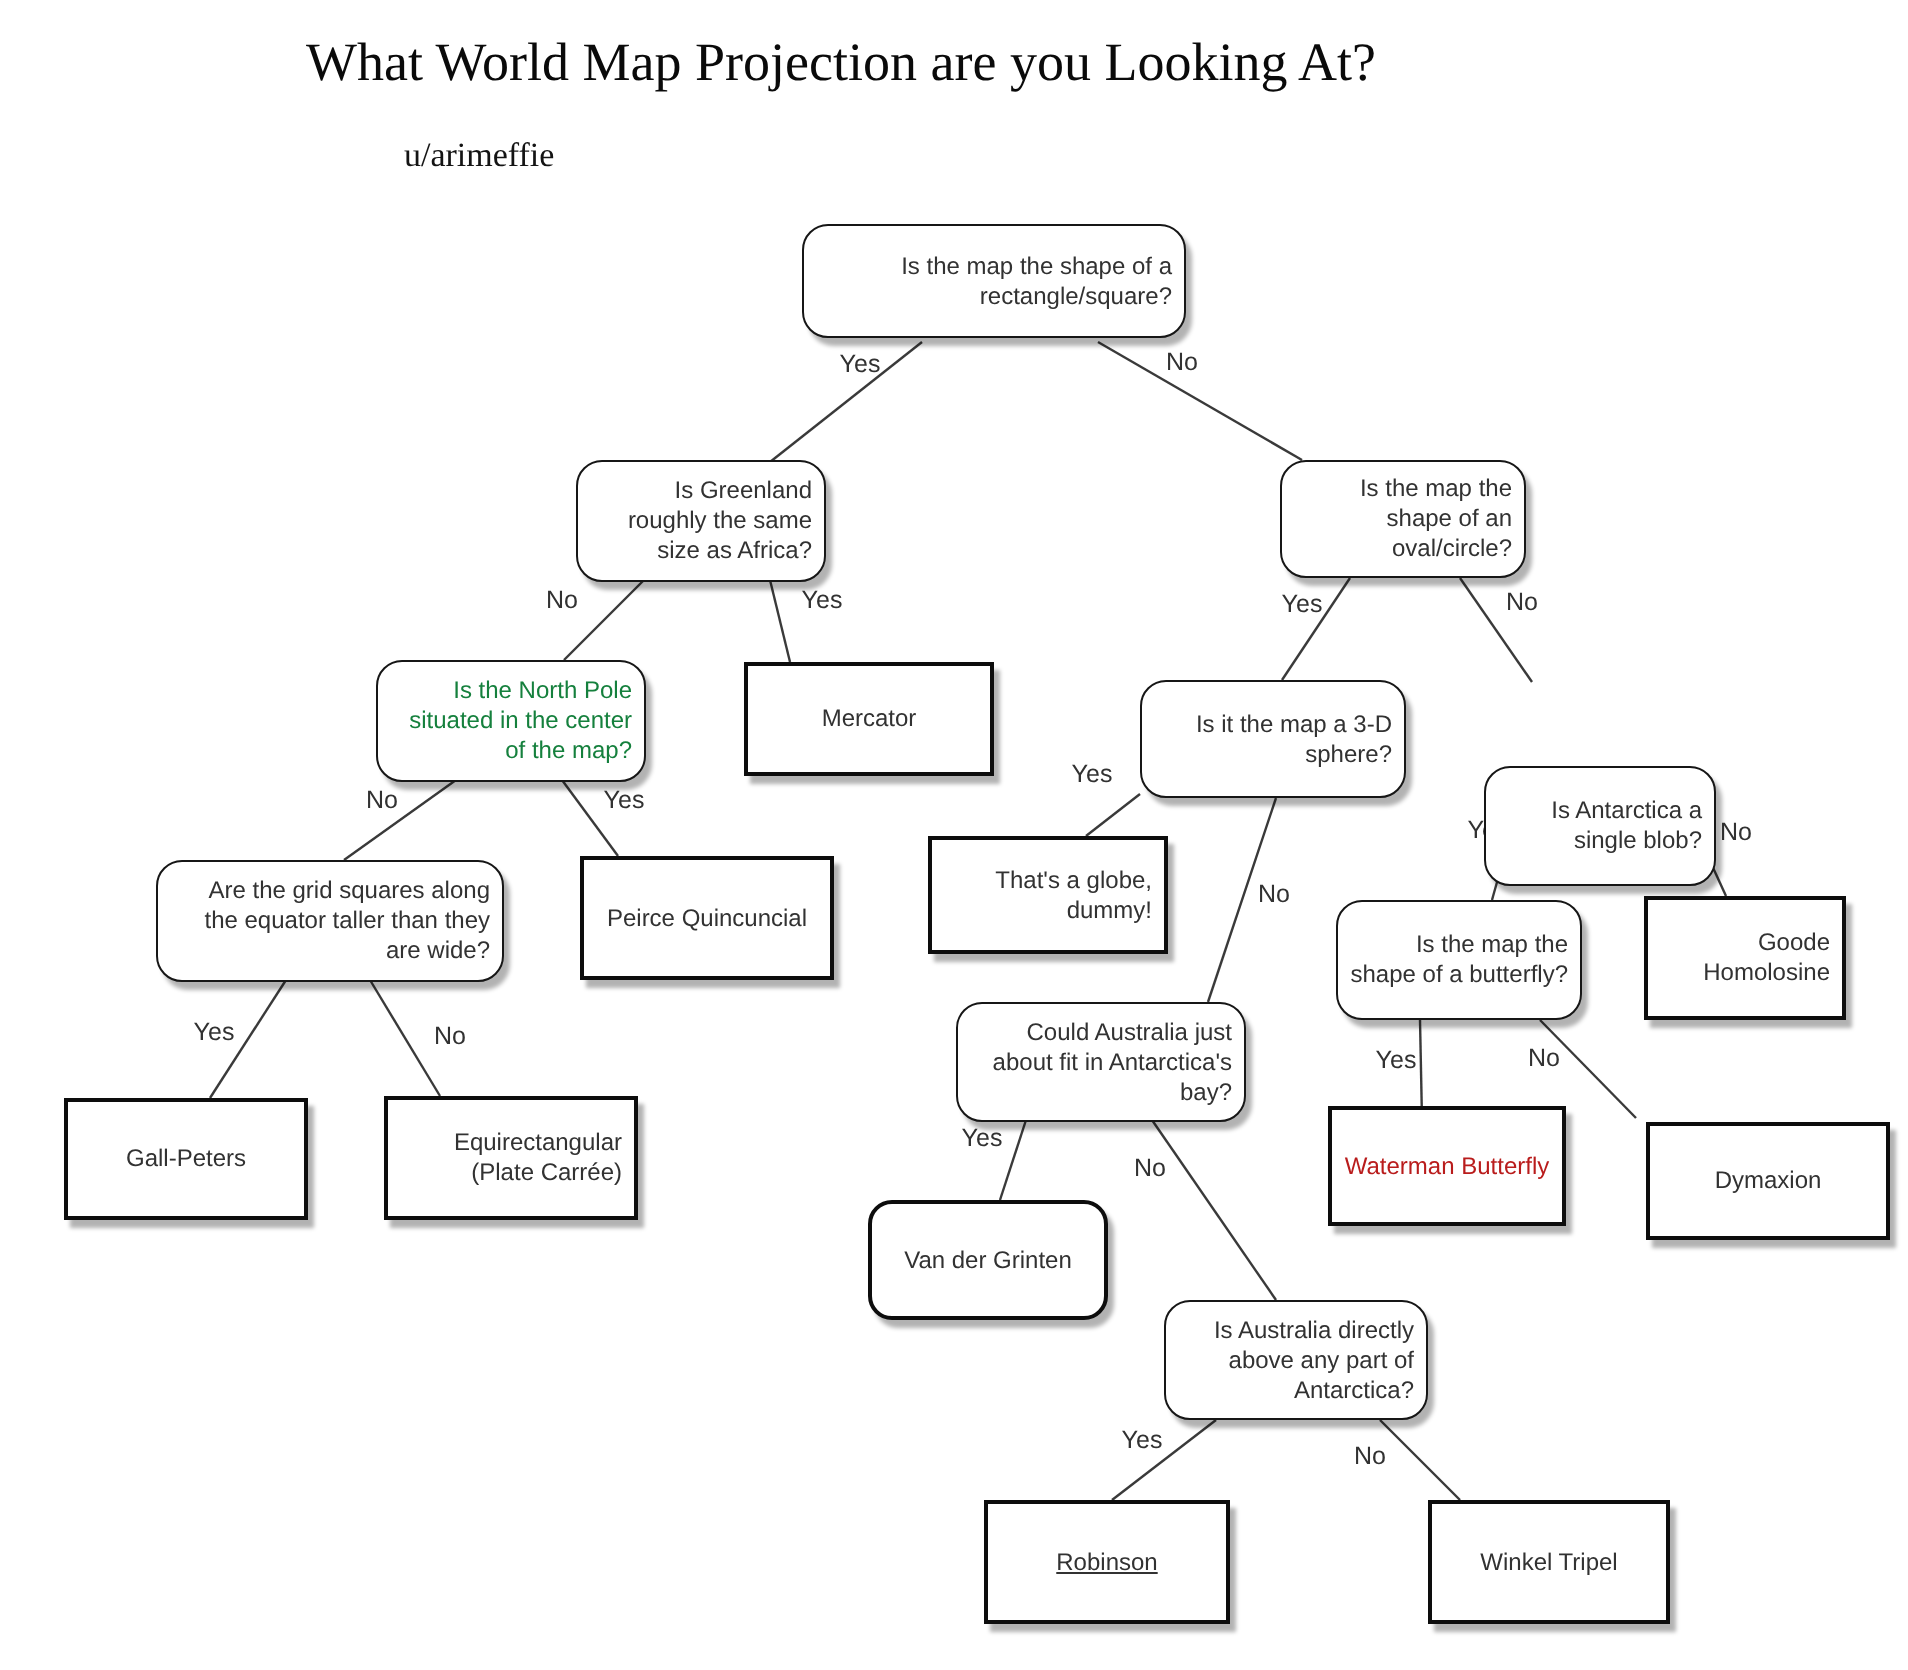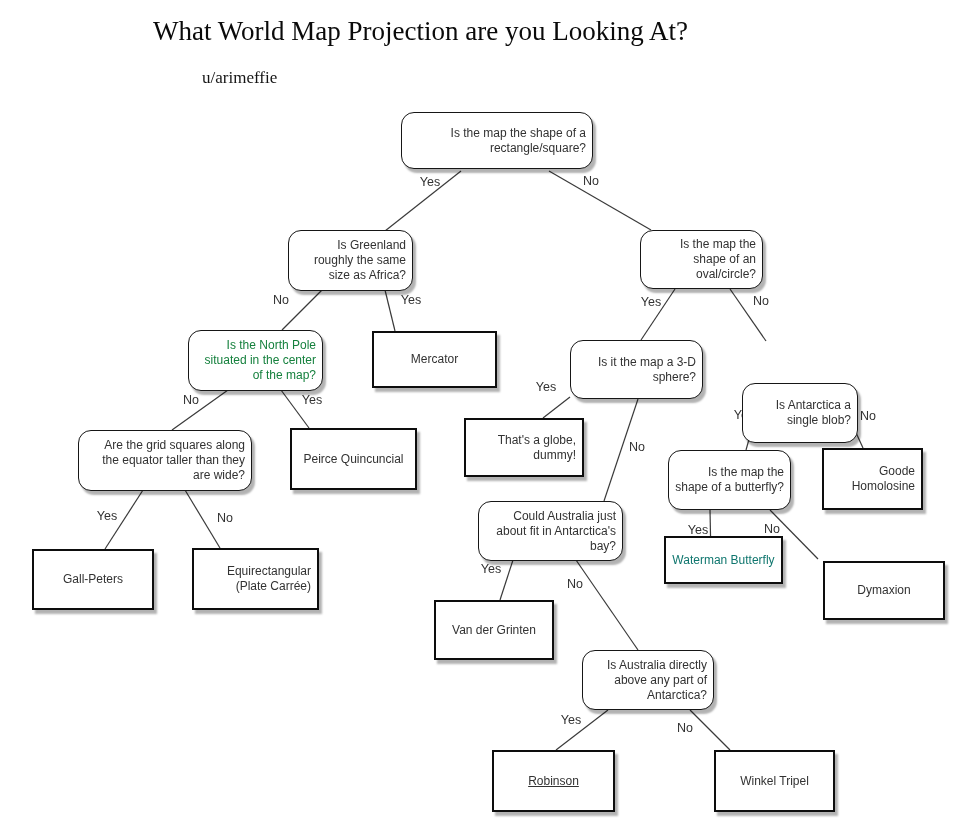--- a/index.html
+++ b/index.html
@@ -127,24 +127,24 @@
       </div>
       <div class="node answer" style="left: 810px; top: 448px; width: 101px; height: 62px; border-color: rgb(13, 13, 13); color: rgb(50, 50, 50);">
         <span>Goode Homolosine</span>
       </div>
       <div class="node answer" style="left: 20px; top: 549px; width: 122px; height: 61px; border-color: rgb(13, 13, 13); color: rgb(50, 50, 50);">
         <span>Gall-Peters</span>
       </div>
       <div class="node answer" style="left: 180px; top: 548px; width: 127px; height: 62px; border-color: rgb(13, 13, 13); color: rgb(50, 50, 50);">
         <span>Equirectangular (Plate Carrée)</span>
       </div>
-      <div class="node answer" style="left: 422px; top: 600px; width: 120px; height: 60px; border-color: rgb(13, 13, 13); color: rgb(50, 50, 50);">
+      <div class="node answer" style="left: 422px; top: 600px; width: 120px; height: 60px; border-color: rgb(13, 13, 13); color: rgb(50, 50, 50); border-radius: 12px;">
         <span>Van der Grinten</span>
       </div>
-      <div class="node answer" style="left: 652px; top: 536px; width: 119px; height: 48px; border-color: rgb(13, 13, 13); color: #0f766e;">
+      <div class="node answer" style="left: 652px; top: 553px; width: 119px; height: 60px; border-color: rgb(13, 13, 13); color: #b91c1c;">
         <span>Waterman Butterfly</span>
       </div>
       <div class="node answer" style="left: 811px; top: 561px; width: 122px; height: 59px; border-color: rgb(13, 13, 13); color: rgb(50, 50, 50);">
         <span>Dymaxion</span>
       </div>
       <div class="node question" style="left: 582px; top: 650px; width: 132px; height: 60px; border-color: rgb(22, 22, 22); color: rgb(50, 50, 50);">
         <span>Is Australia directly above any part of Antarctica?</span>
       </div>
       <div class="node answer" style="left: 480px; top: 750px; width: 123px; height: 62px; border-color: rgb(13, 13, 13); color: rgb(50, 50, 50); text-decoration: underline;">
         <span>Robinson</span>

